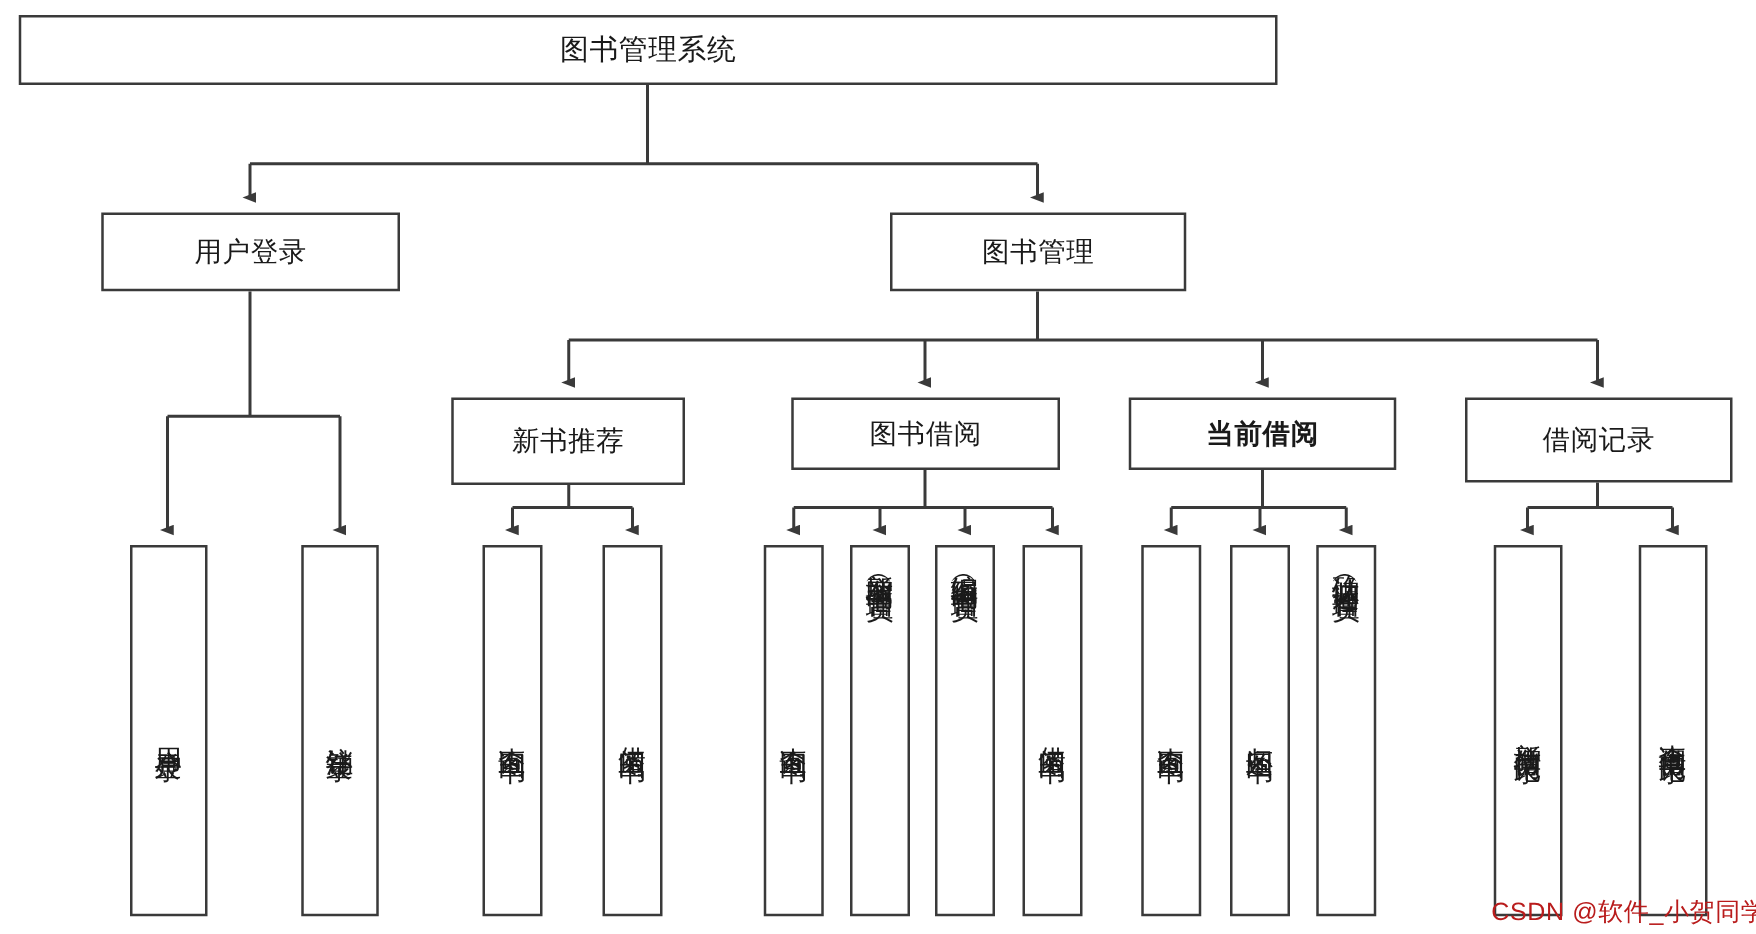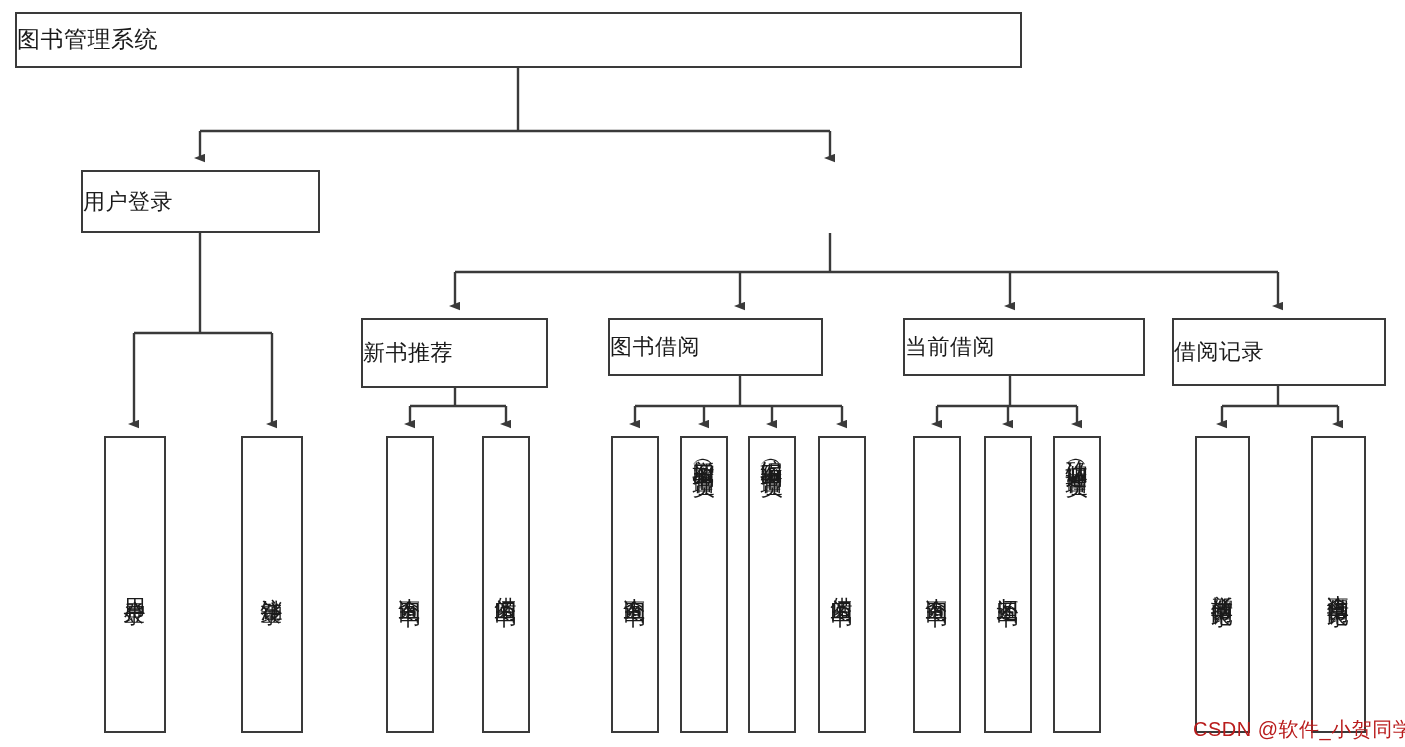--- a/index.html
+++ b/index.html
@@ -25,20 +25,21 @@
     height: 747px;
     pointer-events: none;
   }
   .node {
     position: absolute;
     box-sizing: border-box;
     border: 2.4px solid #3a3a3a;
     background: #ffffff;
     display: flex;
     align-items: center;
+    justify-content: center;
     color: #1a1a1a;
   }
   .node .cap {
     display: block;
     line-height: 1.18;
     letter-spacing: 0.5px;
     white-space: nowrap;
   }
   
   .node.horiz .cap {
@@ -128,28 +129,31 @@
     </g>
   </svg>
 
   <div class="node horiz root" style="left:15px;top:12px;width:1007px;height:56px;">
     <span class="cap">图书管理系统</span>
   </div>
 
   <div class="node horiz" style="left:81px;top:170px;width:239px;height:63px;">
     <span class="cap">用户登录</span>
   </div>
+  <div class="node horiz" style="left:712px;top:170px;width:237px;height:63px;">
+    <span class="cap">图书管理</span>
+  </div>
 
   <div class="node horiz" style="left:361px;top:318px;width:187px;height:70px;">
     <span class="cap">新书推荐</span>
   </div>
-  <div class="node horiz" style="left:608px;top:318px;width:215px;height:58px;">
+  <div class="node horiz" style="left:633px;top:318px;width:215px;height:58px;">
     <span class="cap">图书借阅</span>
   </div>
-  <div class="node horiz" style="left:903px;top:318px;width:242px;height:58px;">
+  <div class="node horiz" style="left:903px;top:318px;width:214px;height:58px;font-weight:bold;">
     <span class="cap">当前借阅</span>
   </div>
   <div class="node horiz" style="left:1172px;top:318px;width:214px;height:68px;">
     <span class="cap">借阅记录</span>
   </div>
 
   <div class="node vert mid" style="left:104px;top:436px;width:62px;height:297px;">
     <span class="cap">用户登录</span>
   </div>
   <div class="node vert mid" style="left:241px;top:436px;width:62px;height:297px;">

